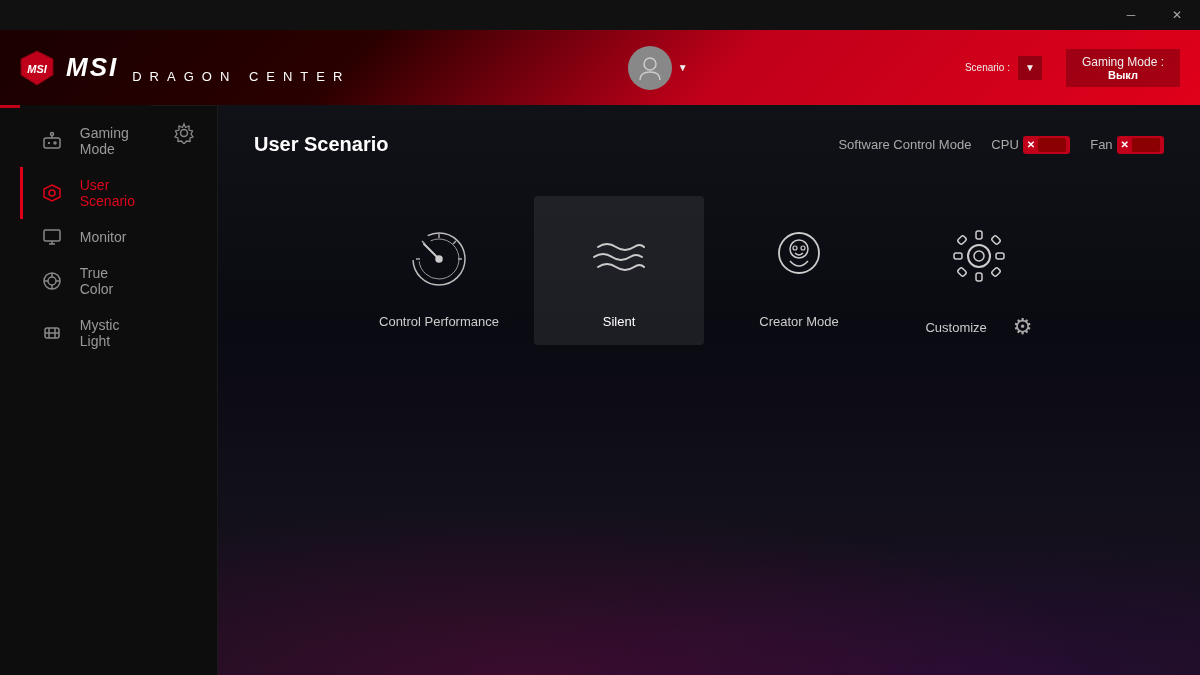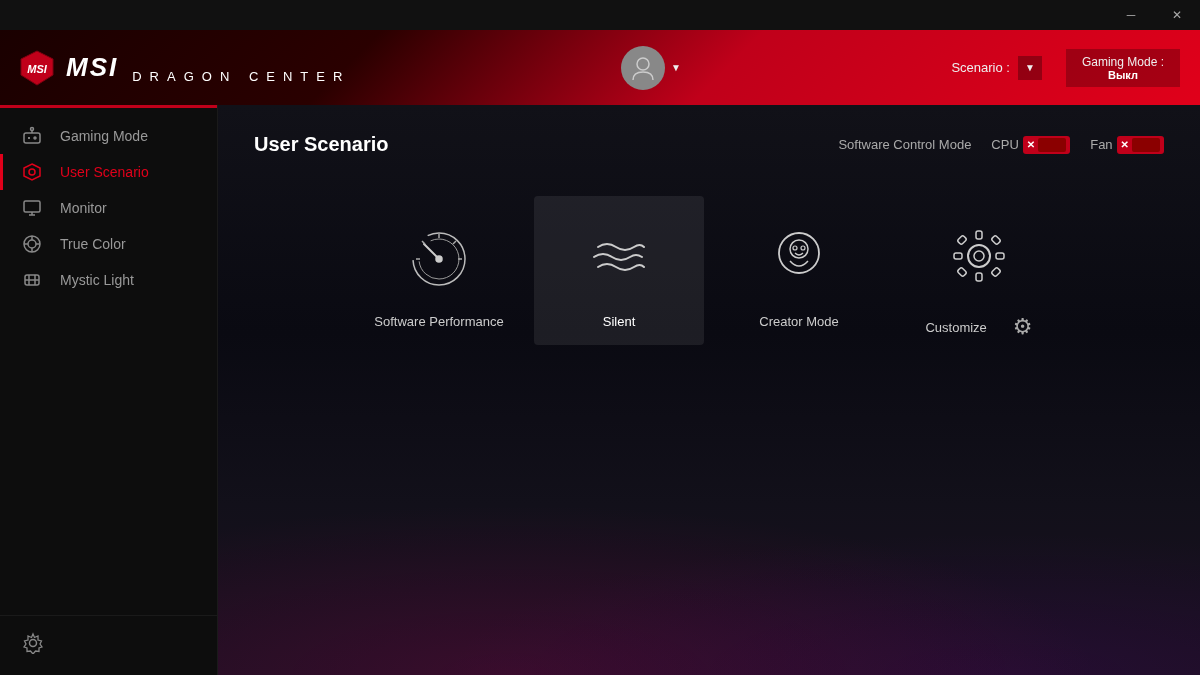--- a/index.html
+++ b/index.html
@@ -106,21 +106,21 @@
       display: flex;
       align-items: center;
       padding-right: 20px;
       gap: 24px;
     }
     .scenario-section {
       display: flex;
       align-items: center;
       gap: 8px;
     }
-    .scenario-label { font-size: 13px; color: #eee; }
+    .scenario-label { font-size: 10px; color: #eee; }
     .scenario-dropdown {
       width: 24px;
       height: 24px;
       background: rgba(0,0,0,0.3);
       display: flex;
       align-items: center;
       justify-content: center;
       cursor: pointer;
       font-size: 10px;
       color: #eee;
@@ -137,21 +137,21 @@
 
     
     .sidebar {
       position: absolute;
       top: 105px; left: 0;
       width: 218px;
       height: 570px;
       background: #0d0d0d;
       border-right: 1px solid #1a1a1a;
       display: flex;
-      flex-direction: column;
+      flex-direction: row;
     }
     .sidebar-top-divider {
       width: 100%;
       height: 3px;
       background: #c0001a;
       position: relative;
     }
     .sidebar-nav {
       flex: 1;
       padding-top: 10px;
@@ -474,21 +474,21 @@
           <line x1="37" y1="40" x2="22" y2="25" stroke="#ccc" stroke-width="2" stroke-linecap="round"></line>
           <circle cx="37" cy="40" r="3" fill="#ccc"></circle>
 
           <line x1="14" y1="40" x2="18" y2="40" stroke="#aaa" stroke-width="1.5"></line>
           <line x1="60" y1="40" x2="56" y2="40" stroke="#aaa" stroke-width="1.5"></line>
           <line x1="37" y1="15" x2="37" y2="19" stroke="#aaa" stroke-width="1.5"></line>
           <line x1="20" y1="22" x2="23" y2="25" stroke="#aaa" stroke-width="1.5"></line>
           <line x1="54" y1="22" x2="51" y2="25" stroke="#aaa" stroke-width="1.5"></line>
         </svg>
       </div>
-      <span class="scenario-name">Software Performance</span>
+      <span class="scenario-name">Control Performance</span>
     </div>
 
 
     <div class="scenario-card selected">
       <div class="scenario-icon">
         <svg viewBox="0 0 74 74">
 
           <path d="M16 28 Q25 22 34 28 Q43 34 52 28 Q58 24 62 28" stroke="#ccc" stroke-width="2" fill="none" stroke-linecap="round"></path>
           <path d="M12 38 Q21 32 30 38 Q39 44 48 38 Q54 34 60 38" stroke="#ccc" stroke-width="2" fill="none" stroke-linecap="round"></path>
           <path d="M16 48 Q25 42 34 48 Q43 54 52 48 Q58 44 62 48" stroke="#ccc" stroke-width="2" fill="none" stroke-linecap="round"></path>

